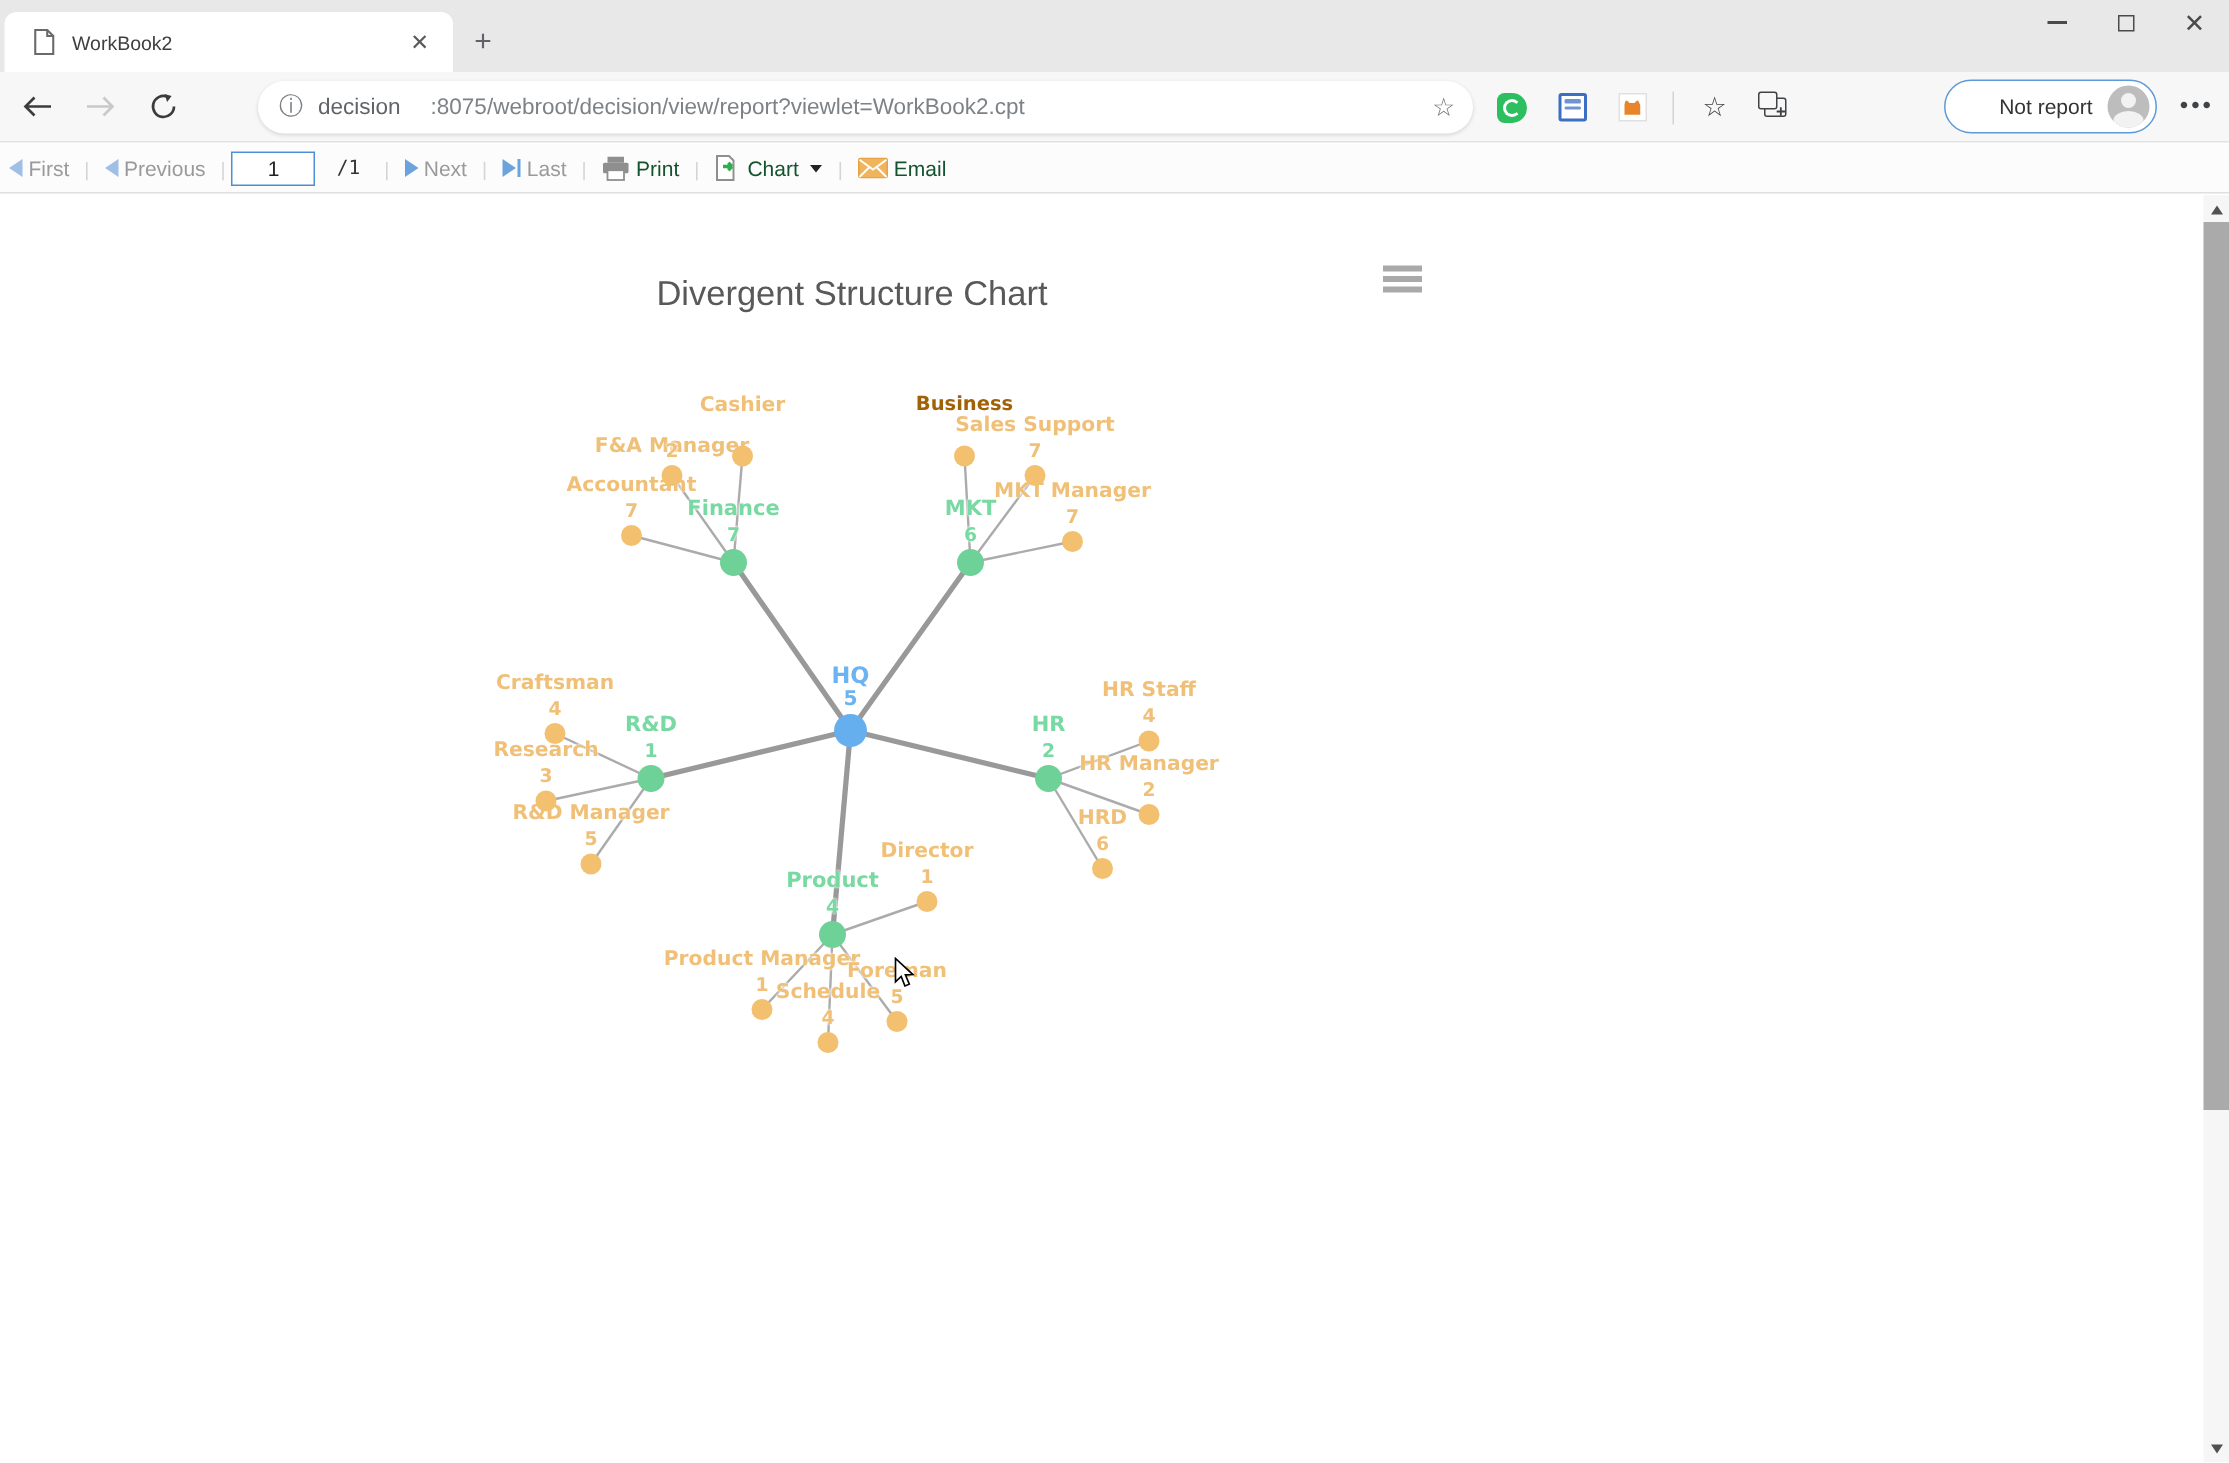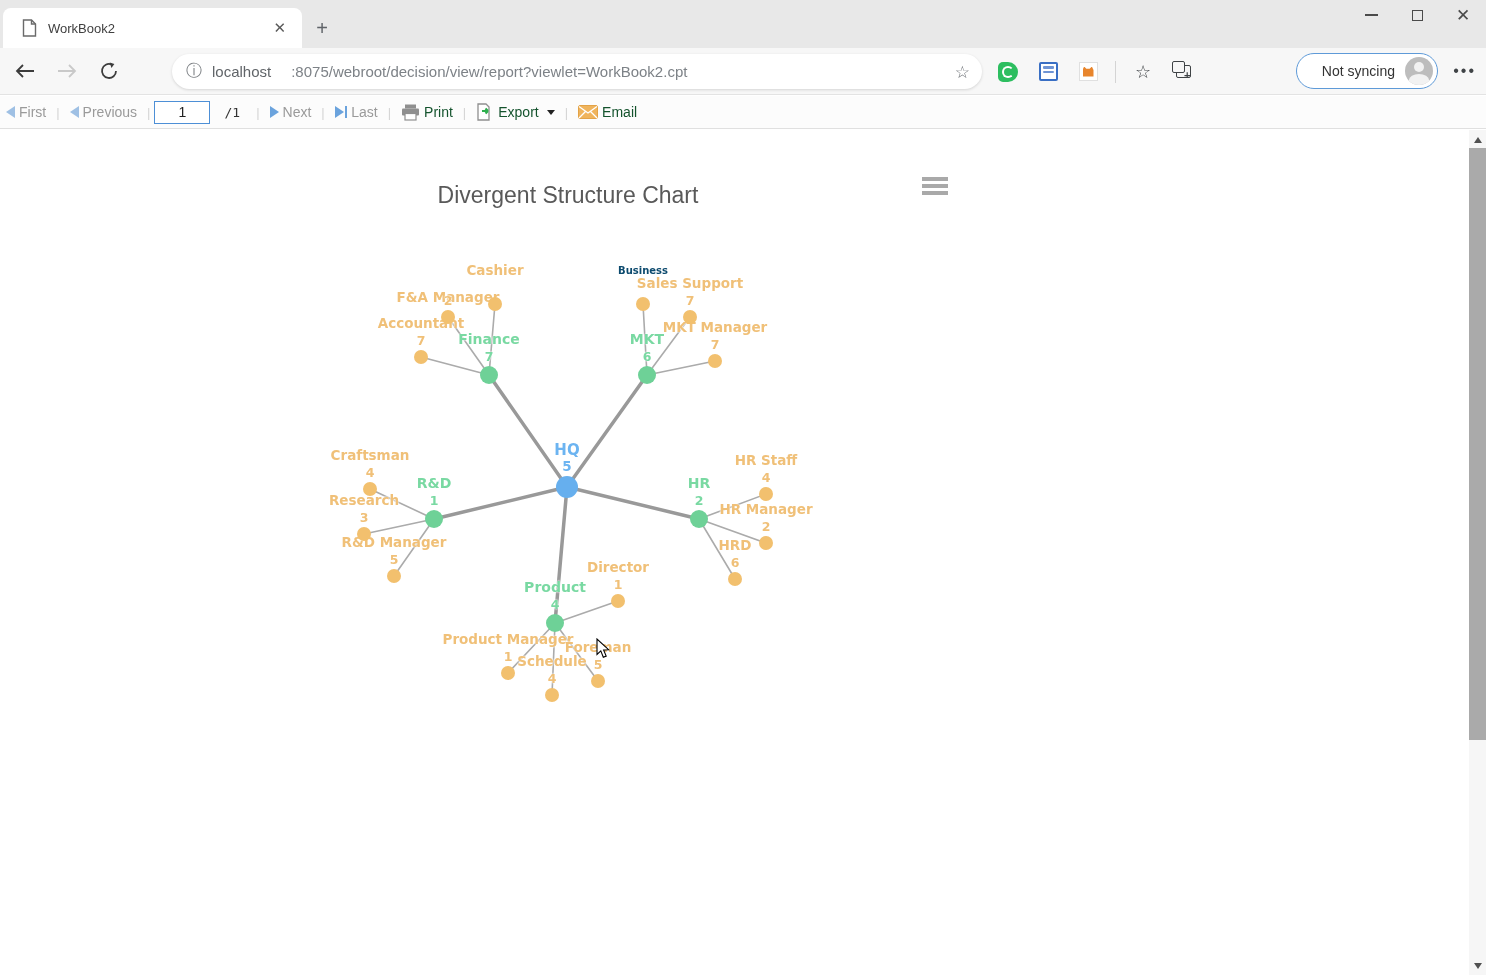--- a/index.html
+++ b/index.html
@@ -132,21 +132,21 @@
         </svg>
     </div>
     <div class="nav-icon">
       <svg width="22" height="22" viewBox="0 0 22 22">
         <path d="M18 11 A7 7 0 1 1 13.5 4.45" fill="none" stroke="#3c3c3c" stroke-width="1.8"></path>
         <path d="M12 1 L17 4.5 L12 8 Z" fill="#3c3c3c" transform="rotate(-18 14 4.5) scale(0.8) translate(3.5 1.5)"></path>
       </svg>
     </div>
     <div class="addr-bar">
       <span class="info-icon">ⓘ</span>
-      <span class="url"><span class="host">localhost</span><span class="rest">:8075/webroot/decision/view/report?viewlet=WorkBook2.cpt</span></span>
+      <span class="url"><span class="host">decision</span><span class="rest">:8075/webroot/decision/view/report?viewlet=WorkBook2.cpt</span></span>
       <span class="star-icon">☆</span>
     </div>
     <div class="ext-row">
       <div class="ext">
           <span class="ev-icon"></span>
         </div>
       <div class="ext">
           <span class="list-icon">
             <i></i>
             <i></i>
@@ -159,21 +159,21 @@
         </div>
       <div class="vsep"></div>
       <div class="ext">
           <span class="favbar-icon">☆</span>
         </div>
       <div class="ext">
           <span class="coll-box"></span>
         </div>
     </div>
     <div class="profile-pill">
-      <span class="profile-label">Not syncing</span>
+      <span class="profile-label">Not report</span>
       <span class="avatar"></span>
     </div>
     <div class="dots-icon">•••</div>
   </div>
 
   <div class="viewer-toolbar">
     <div class="tb-item">
       <span class="tri-l"></span>
       <span>First</span>
     </div>
@@ -206,21 +206,21 @@
         <rect x="4" y="9.5" width="11" height="6.5" fill="#fff" stroke="#8f8f8f" stroke-width="1.2"></rect>
       </svg>
       <span>Print</span>
     </div>
     <span class="tb-sep">|</span>
     <div class="tb-item dark-label">
       <svg width="18" height="18" viewBox="0 0 18 18">
         <path d="M2 1 H10 L13 4 V17 H2 Z" fill="#fff" stroke="#8f8f8f" stroke-width="1.3"></path>
         <path d="M6 8 H12 M12 8 L9.5 5.5 M12 8 L9.5 10.5" stroke="#2eaf4e" stroke-width="2.2" fill="none"></path>
       </svg>
-      <span>Export</span>
+      <span>Chart</span>
       <span class="caret-down"></span>
     </div>
     <span class="tb-sep">|</span>
     <div class="tb-item dark-label">
       <svg width="20" height="14" viewBox="0 0 20 14">
         <rect x="0.5" y="0.5" width="19" height="13" rx="1.5" fill="#f0b45c" stroke="#e3a347" stroke-width="1"></rect>
         <path d="M1 1.5 L10 8 L19 1.5 M1 13 L7.5 6.5 M19 13 L12.5 6.5" stroke="#fff" stroke-width="1.3" fill="none"></path>
       </svg>
       <span>Email</span>
     </div>
@@ -259,21 +259,21 @@
     <div id="node-layer">
         <div class="n-label node-name" style="left: 489px; top: 209px; color: rgb(121, 217, 162); font-size: 14px;">Finance</div>
         <div class="n-label node-value" style="left: 489px; top: 226px; color: rgb(121, 217, 162); font-size: 12.5px;">7</div>
         <div class="n-label node-name" style="left: 495px; top: 140px; color: rgb(240, 192, 120); font-size: 13.5px;">Cashier</div>
         <div class="n-label node-name" style="left: 448px; top: 167px; color: rgb(240, 192, 120); font-size: 13.5px;">F&amp;A Manager</div>
         <div class="n-label node-value" style="left: 448px; top: 170px; color: rgb(240, 192, 120); font-size: 12.5px;">2</div>
         <div class="n-label node-name" style="left: 421px; top: 193px; color: rgb(240, 192, 120); font-size: 13.5px;">Accountant</div>
         <div class="n-label node-value" style="left: 421px; top: 210px; color: rgb(240, 192, 120); font-size: 12.5px;">7</div>
         <div class="n-label node-name" style="left: 647px; top: 209px; color: rgb(121, 217, 162); font-size: 14px;">MKT</div>
         <div class="n-label node-value" style="left: 647px; top: 226px; color: rgb(121, 217, 162); font-size: 12.5px;">6</div>
-        <div class="n-label node-name" style="left: 643px; top: 140px; color: #0c4a6e; font-size: 10px;">Business</div>
+        <div class="n-label node-name" style="left: 643px; top: 140px; color: #a16207; font-size: 13px;">Business</div>
         <div class="n-label node-name" style="left: 690px; top: 153px; color: rgb(240, 192, 120); font-size: 13.5px;">Sales Support</div>
         <div class="n-label node-value" style="left: 690px; top: 170px; color: rgb(240, 192, 120); font-size: 12.5px;">7</div>
         <div class="n-label node-name" style="left: 715px; top: 197px; color: rgb(240, 192, 120); font-size: 13.5px;">MKT Manager</div>
         <div class="n-label node-value" style="left: 715px; top: 214px; color: rgb(240, 192, 120); font-size: 12.5px;">7</div>
         <div class="n-label node-name" style="left: 434px; top: 353px; color: rgb(121, 217, 162); font-size: 14px;">R&amp;D</div>
         <div class="n-label node-value" style="left: 434px; top: 370px; color: rgb(121, 217, 162); font-size: 12.5px;">1</div>
         <div class="n-label node-name" style="left: 370px; top: 325px; color: rgb(240, 192, 120); font-size: 13.5px;">Craftsman</div>
         <div class="n-label node-value" style="left: 370px; top: 342px; color: rgb(240, 192, 120); font-size: 12.5px;">4</div>
         <div class="n-label node-name" style="left: 364px; top: 370px; color: rgb(240, 192, 120); font-size: 13.5px;">Research</div>
         <div class="n-label node-value" style="left: 364px; top: 387px; color: rgb(240, 192, 120); font-size: 12.5px;">3</div>

